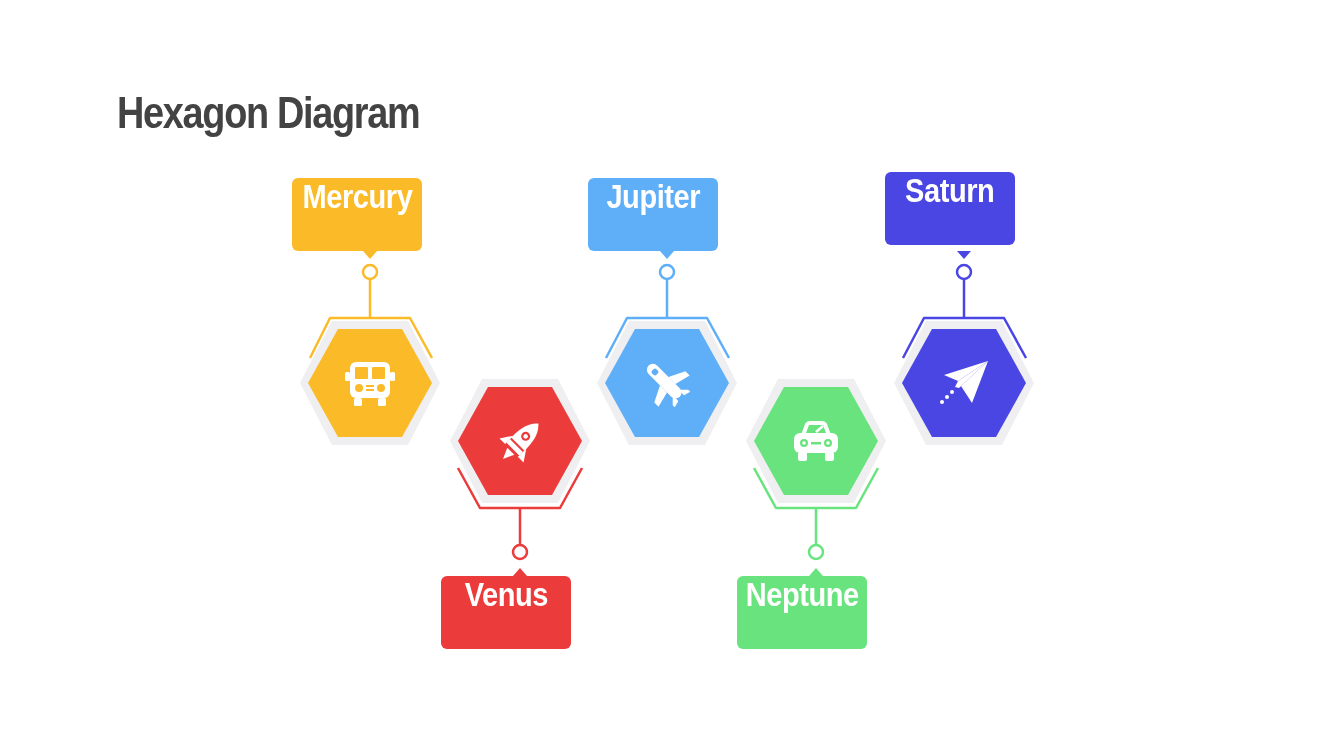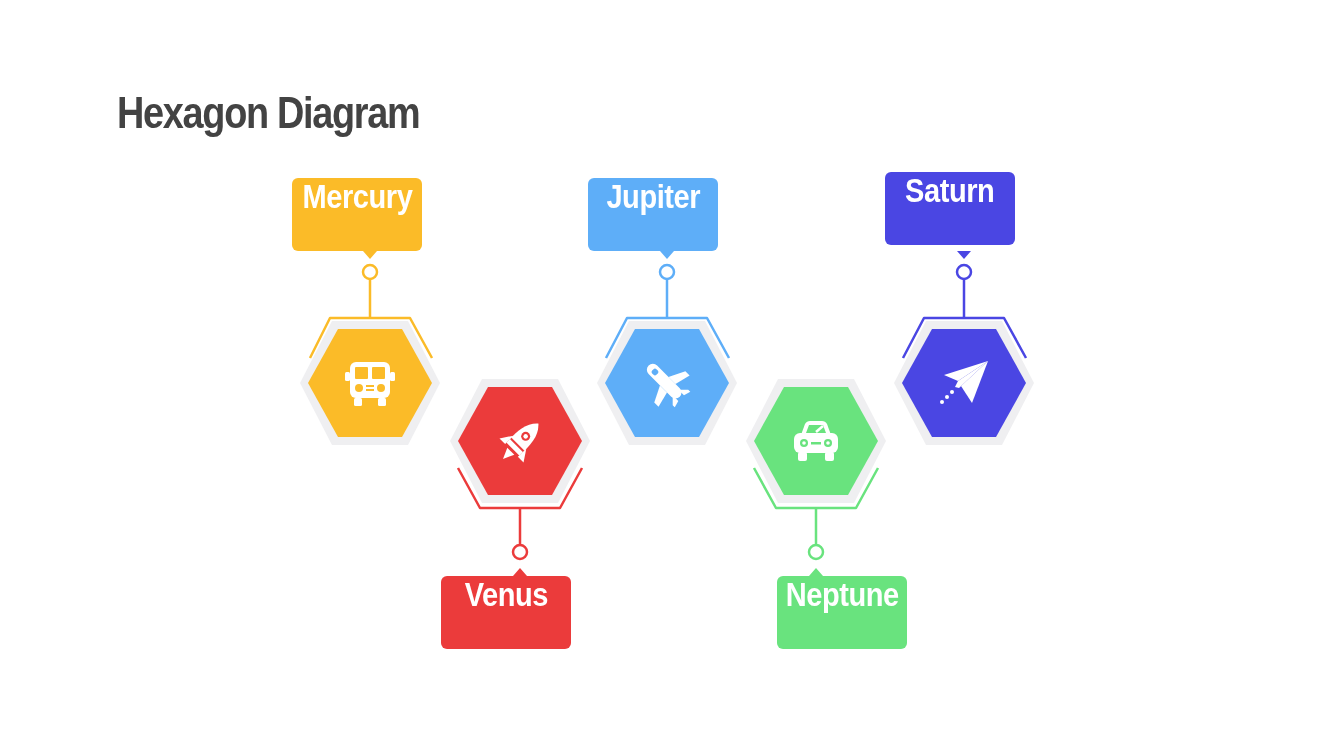--- a/index.html
+++ b/index.html
@@ -140,19 +140,19 @@
 
   <div class="label-box" style="left:292px; top:178px; background:#FBBB28;">
     <span>Mercury</span>
   </div>
   <div class="label-box" style="left:441px; top:560px; background:#EB3B3B;margin-top:16px;">
     <span>Venus</span>
   </div>
   <div class="label-box" style="left:588px; top:178px; background:#5EAEF8;">
     <span>Jupiter</span>
   </div>
-  <div class="label-box" style="left:737px; top:576px; background:#69E37E;margin-left:40px;">
+  <div class="label-box" style="left:737px; top:576px; background:#69E37E;">
     <span>Neptune</span>
   </div>
   <div class="label-box" style="left:885px; top:172px; background:#4A46E3;">
     <span>Saturn</span>
   </div>
 </div>
 
 </body></html>

